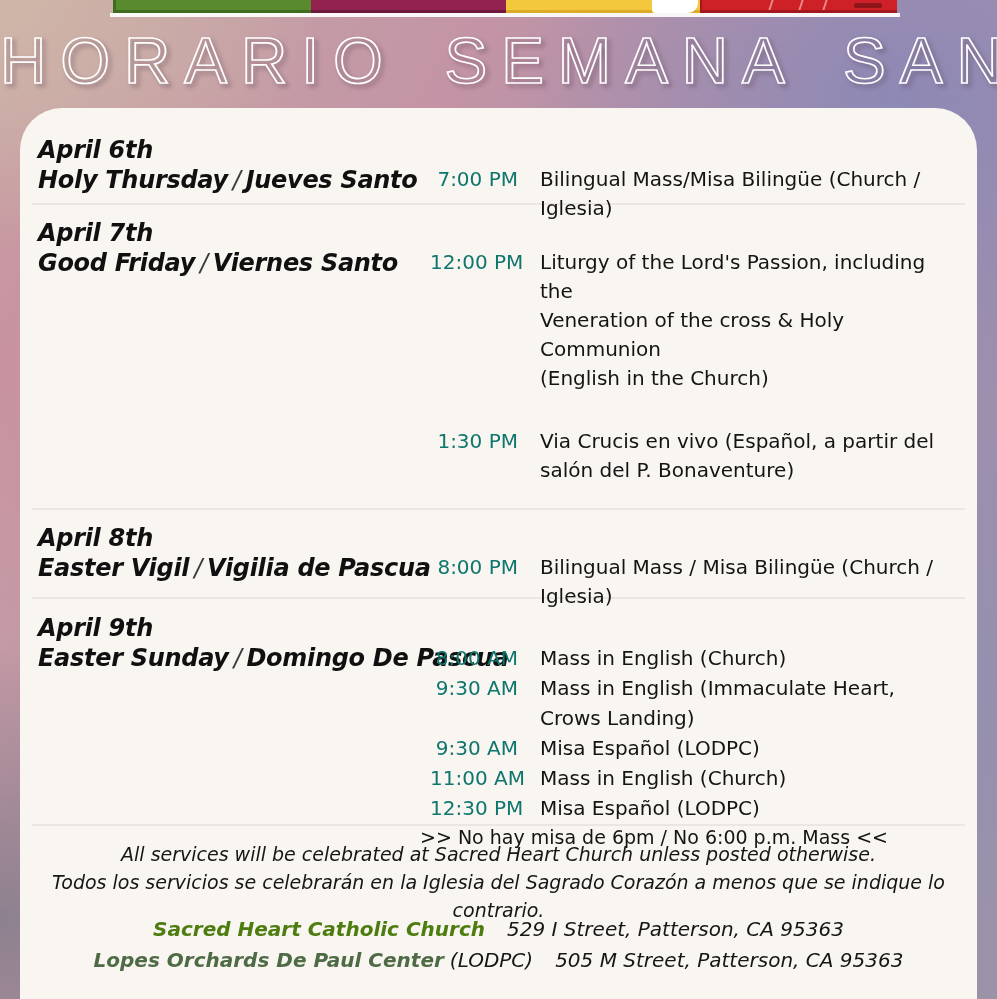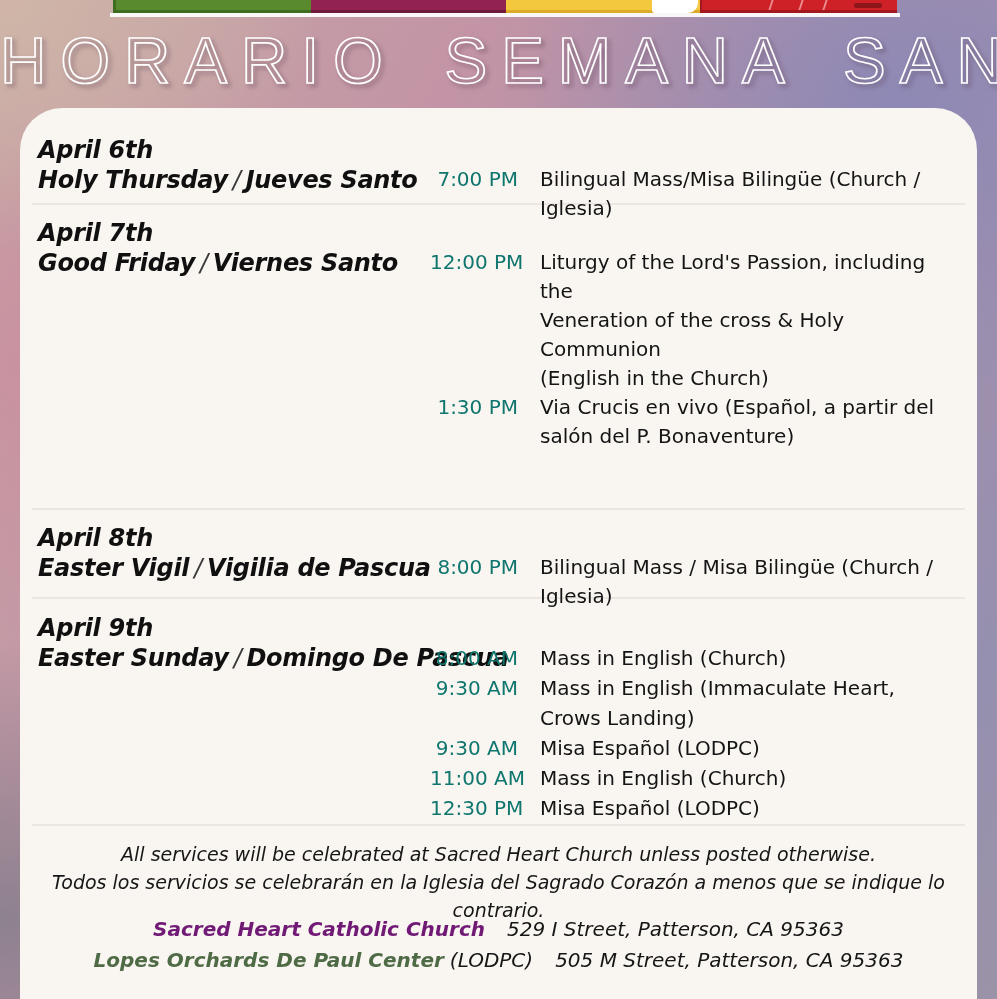--- a/index.html
+++ b/index.html
@@ -53,35 +53,35 @@
   .s1 { top:27px; } .s2 { top:110px; } .s3 { top:415px; } .s4 { top:505px; }
 
   .date-block {
     font-weight:bold; font-style:italic; font-size:24px; line-height:30px;
     color:#101010; letter-spacing:-0.3px; white-space:nowrap;
   }
   .date-sep { font-weight:normal; color:#3a3a3a; padding:0 5px; }
 
   .entries { position:absolute; left:392px; top:30px; right:0; }
   .entry { display:grid; grid-template-columns:88px 1fr; column-gap:22px; }
-  .s2 .entry-gap-a { }
+  .s2 .entry-gap-a { margin-bottom:34px; }
   .s2 .entry-gap-b { margin-bottom:40px; }
   .time { font-size:20px; line-height:29px; color:#0f766e; text-align:right; white-space:nowrap; }
   .desc { font-size:20px; line-height:29px; color:#141414; white-space:pre-line; }
   .s4 .time, .s4 .desc { line-height:30px; }
 
   .note { font-size:19px; line-height:26px; color:#141414; margin-top:1px; margin-left:-10px; white-space:nowrap; }
 
   .notices { position:absolute; left:0; right:0; top:732px; text-align:center; }
   .notice { font-style:italic; font-size:19px; line-height:28px; color:#161616; }
 
   .locations { position:absolute; left:0; right:0; top:806px; text-align:center; }
   .loc-line { font-style:italic; font-size:20px; line-height:31px; color:#161616; }
   .loc-name { font-weight:bold; }
-  .loc-red   { color:#701a75; }
+  .loc-red   { color:#4d7c0f; }
   .loc-green { color:#4e6b45; }
   .loc-suffix { margin-left:6px; }
   .loc-addr { margin-left:22px; }
 </style>
 </head>
 <body>
 
 <div class="page">
 
   <div class="banner">
@@ -174,20 +174,21 @@
           <div class="desc">Misa Español (LODPC)</div>
         </div>
         <div class="entry">
           <div class="time">11:00 AM</div>
           <div class="desc">Mass in English (Church)</div>
         </div>
         <div class="entry">
           <div class="time">12:30 PM</div>
           <div class="desc">Misa Español (LODPC)</div>
         </div>
+        <div class="note">&gt;&gt; No hay misa de 6pm / No 6:00 p.m. Mass &lt;&lt;</div>
       </div>
     </div>
 
     <div class="divider d4"></div>
 
     <div class="notices">
       <div class="notice">All services will be celebrated at Sacred Heart Church unless posted otherwise.</div>
       <div class="notice">Todos los servicios se celebrarán en la Iglesia del Sagrado Corazón a menos que se indique lo contrario.</div>
     </div>
 

